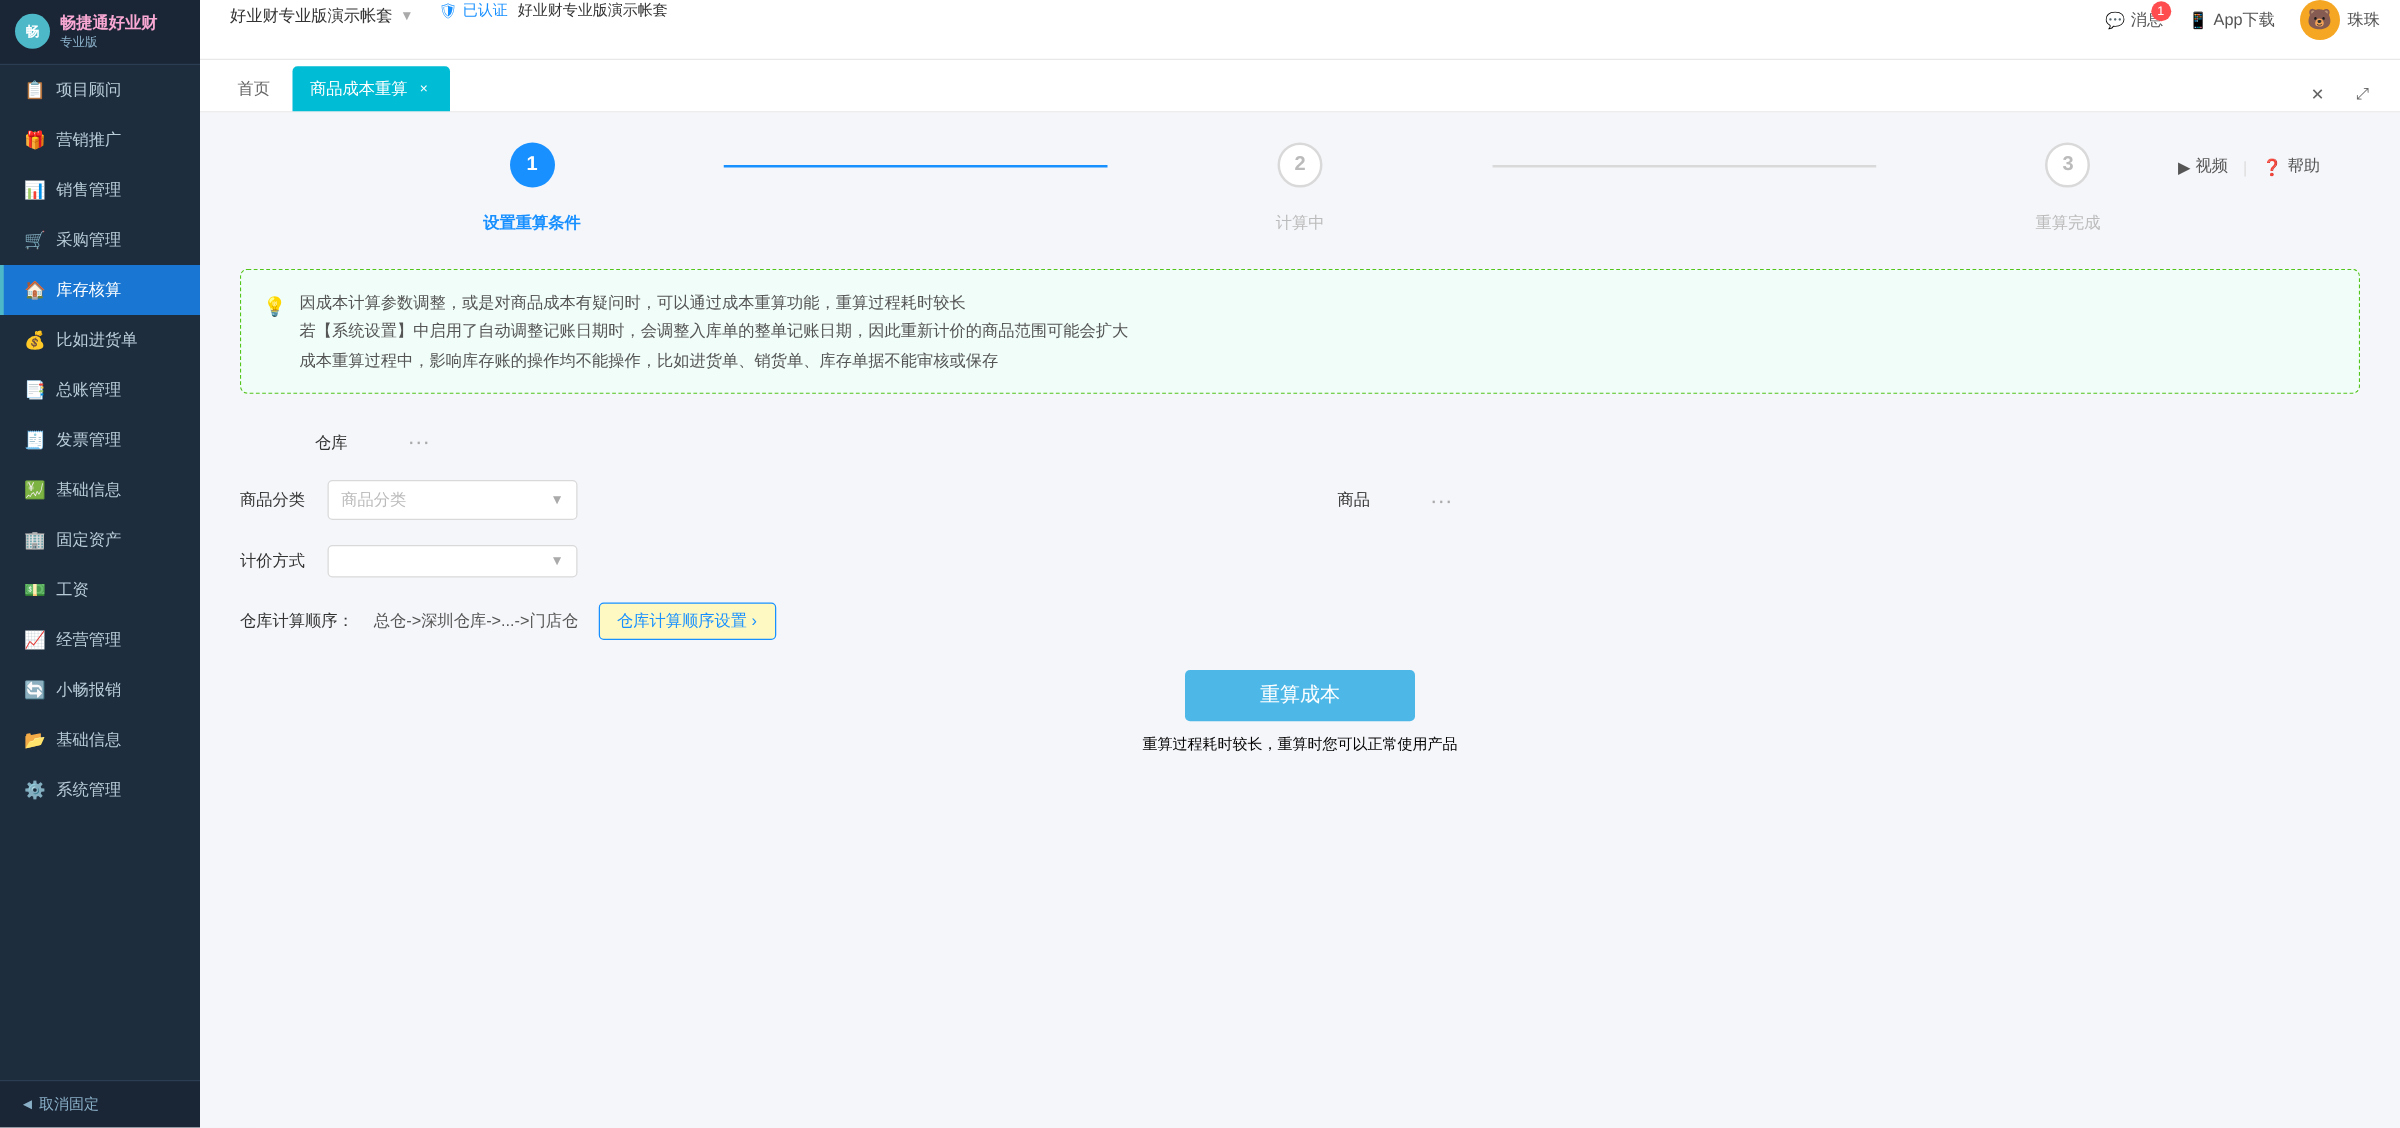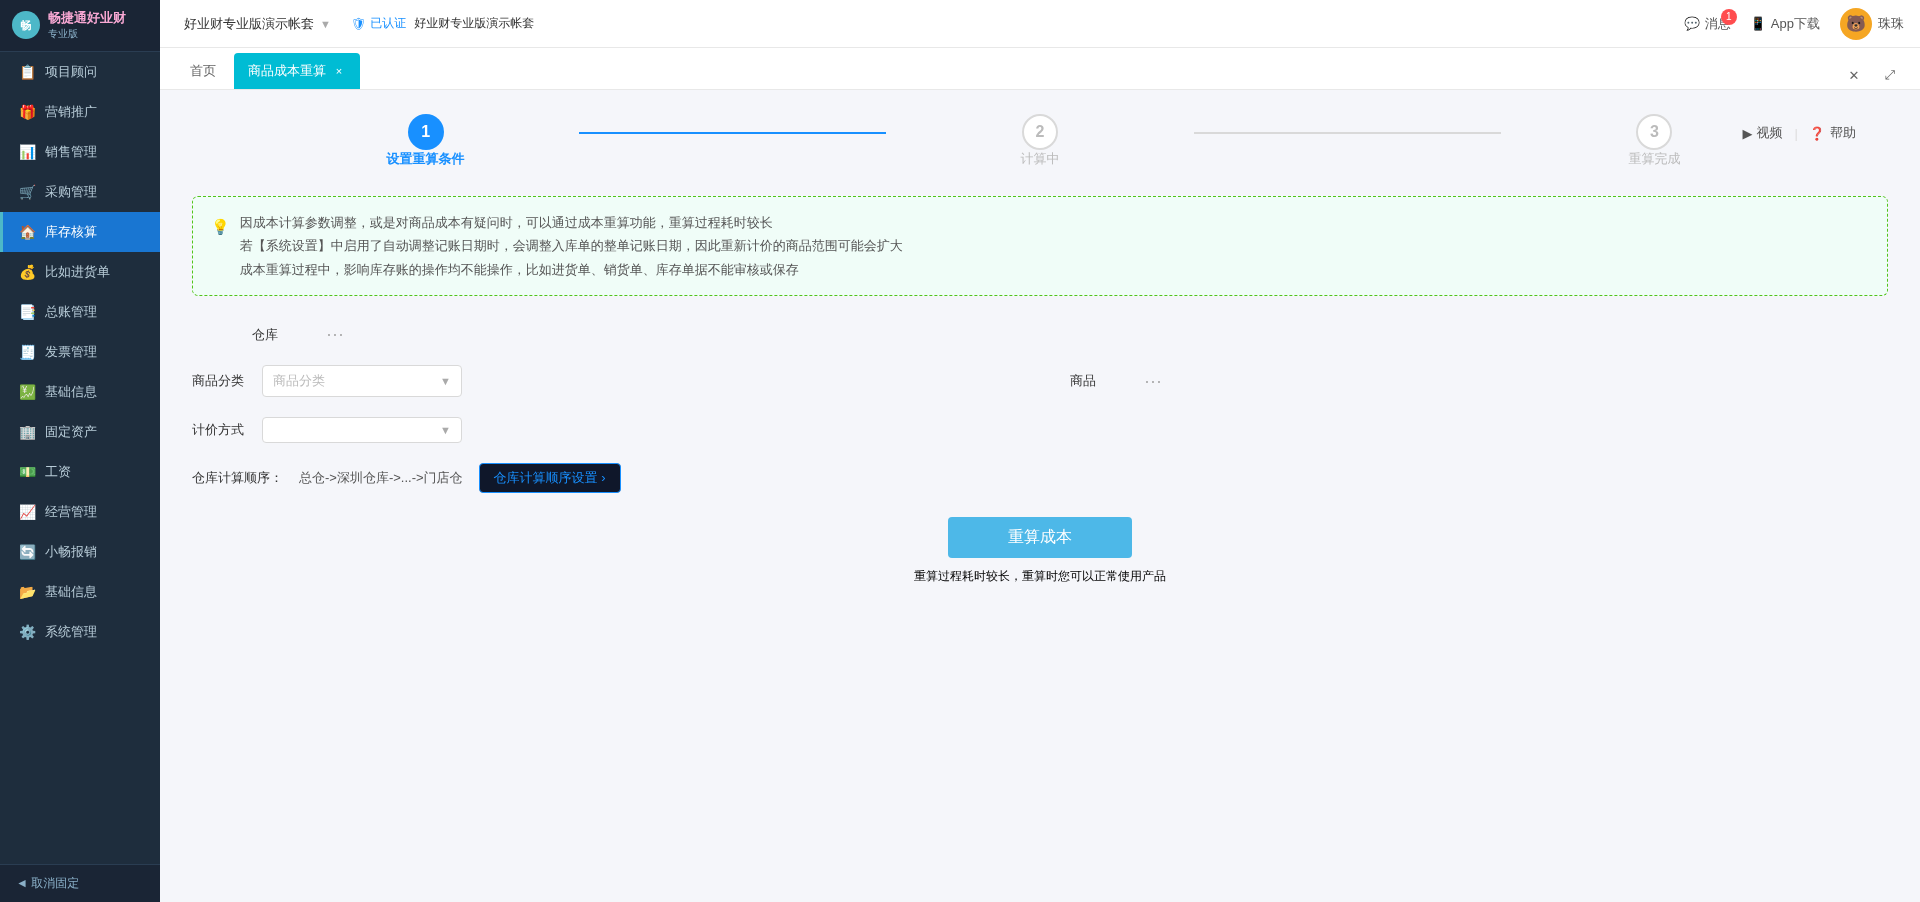--- a/index.html
+++ b/index.html
@@ -73,21 +73,21 @@
       flex-direction: column;
       background: #f5f6fa;
       overflow: hidden;
     }
 
     
     .topbar {
       background: #fff;
       height: 48px;
       display: flex;
-      align-items: center;
+      align-items: flex-start;
       padding: 0 16px;
       border-bottom: 1px solid #e8e8e8;
       gap: 12px;
       flex-shrink: 0;
     }
     .topbar-account-select {
       display: flex;
       align-items: center;
       gap: 6px;
       font-size: 13px;
@@ -226,21 +226,21 @@
       display: flex;
       align-items: center;
       justify-content: center;
       font-size: 16px;
       font-weight: bold;
       z-index: 1;
     }
     .step-circle.active { background: #1890ff; color: #fff; }
     .step-circle.inactive { background: #fff; color: #bbb; border: 2px solid #d9d9d9; }
     .step-label {
-      margin-top: 0;
+      margin-top: 19px;
       font-size: 13px;
       text-align: left;
     }
     .step-label.active { color: #1890ff; font-weight: bold; }
     .step-label.inactive { color: #bbb; }
     .step-connector {
       flex: 1;
       height: 2px;
       margin-top: 18px;
       position: relative;
@@ -359,21 +359,21 @@
       margin-bottom: 24px;
       gap: 16px;
       padding-left: 0;
     }
     .warehouse-label { font-size: 13px; color: #333; white-space: nowrap; }
     .warehouse-value { font-size: 13px; color: #555; }
     .warehouse-btn {
       display: flex;
       align-items: center;
       gap: 4px;
-      background: #0f172a;
+      background: #fef9c3;
       border: 1px solid #1890ff;
       color: #1890ff;
       border-radius: 4px;
       padding: 5px 14px;
       cursor: pointer;
       font-size: 13px;
     }
 
     
     .recalc-section {

